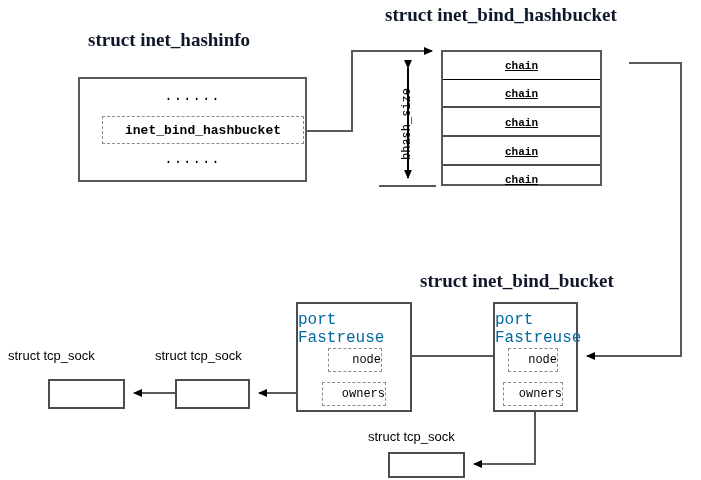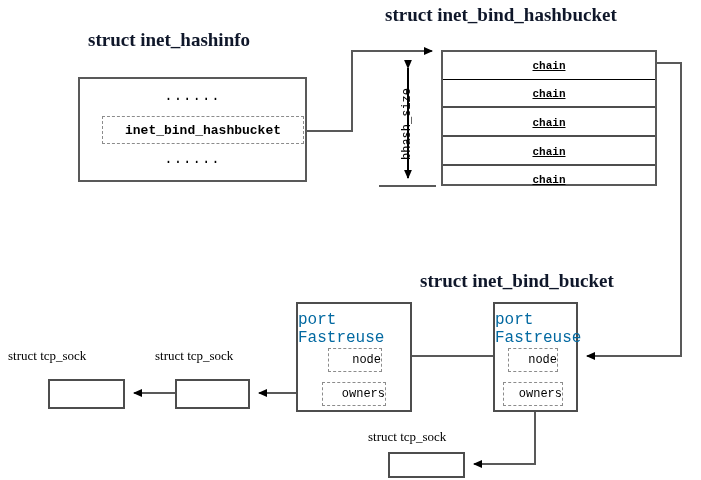--- a/index.html
+++ b/index.html
@@ -7,34 +7,34 @@
        font-family:"Liberation Serif",serif;color:#000;}
   .canvas{position:absolute;left:0;top:0;width:701px;height:480px;}
   svg.wires{position:absolute;left:0;top:0;width:701px;height:480px;}
 
   
   .title{position:absolute;font-family:"Liberation Serif",serif;
          font-size:19px;font-weight:700;white-space:nowrap;color:#0f172a;}
 
   
   .mono{font-family:"Liberation Mono",monospace;white-space:nowrap;}
-  .lbl{position:absolute;font-family:Liberation Serif, serif;
+  .lbl{position:absolute;font-family:Liberation Sans, sans-serif;
        font-size:13px;white-space:nowrap;color:#000;}
 
   
   .box{position:absolute;border:2px solid #595959;background:#fff;box-sizing:border-box;}
   .box-thin{position:absolute;border:2px solid #4d4d4d;background:#fff;box-sizing:border-box;}
   .dashed{position:absolute;border:1px dashed #8c8c8c;background:#fff;box-sizing:border-box;
           display:flex;align-items:center;justify-content:center;}
 
   .dots{position:absolute;font-family:"Liberation Mono",monospace;font-size:14px;
         letter-spacing:1px;color:#000;white-space:nowrap;}
 
   
-  #hashtable{position:absolute;left:441px;top:50px;width:216px;height:136px;
+  #hashtable{position:absolute;left:441px;top:50px;width:161px;height:136px;
              border:2px solid #595959;background:#fff;box-sizing:border-box;}
   #hashtable .chainrow{position:absolute;left:0;width:100%;height:27px;
        display:flex;align-items:center;justify-content:center;box-sizing:border-box;}
   #hashtable .chainrow .t{font-family:"Liberation Mono",monospace;font-size:11px;
        font-weight:700;text-decoration:underline;color:#000;}
   .sep-thin{position:absolute;left:0;width:100%;height:1px;background:#000;}
   .sep-thick{position:absolute;left:0;width:100%;height:2px;background:#4d4d4d;}
 
   
   .bb{position:absolute;border:2px solid #4d4d4d;background:#fff;box-sizing:border-box;}

